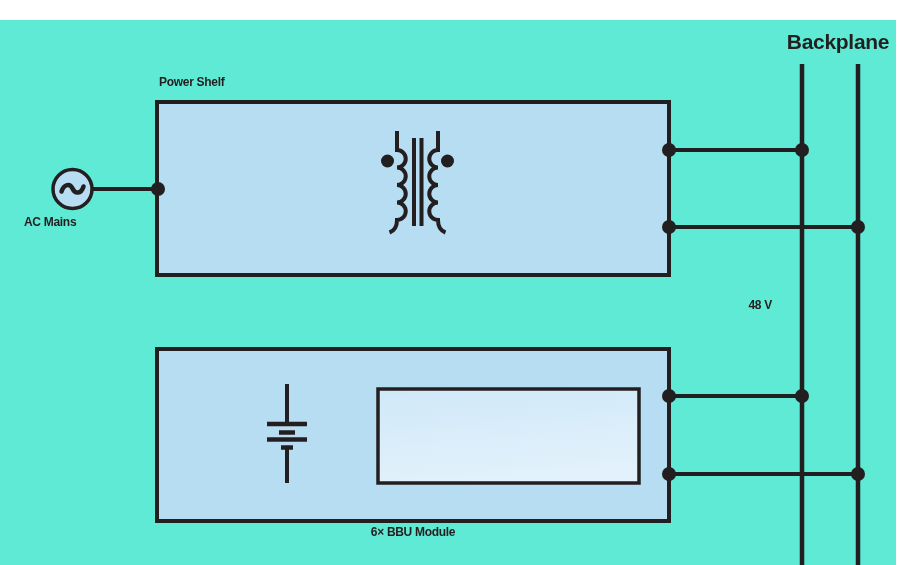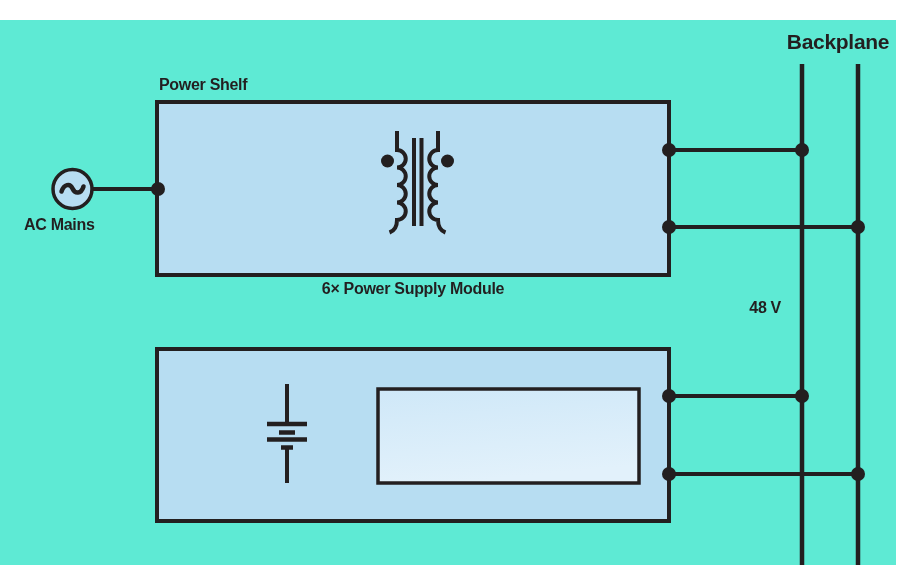--- a/index.html
+++ b/index.html
@@ -9,21 +9,21 @@
     background:#5eead4;
     font-family:"Liberation Sans", sans-serif;
     overflow:hidden;
     margin-top:20px;
   }
   .layer{position:absolute;left:0;top:0;}
   .lbl{
     position:absolute;
     font-weight:bold;
     color:#231F20;
-    font-size:16px;
+    font-size:12px;
     letter-spacing:-0.3px;
     white-space:nowrap;
     line-height:1.1;
   }
   .ctr{transform:translateX(-50%);}
   .wire{stroke:#231F20;stroke-width:4;fill:none;}
   .bus{stroke:#231F20;stroke-width:4.5;fill:none;}
   .box{stroke:#231F20;stroke-width:4;}
   .inner{stroke:#231F20;stroke-width:3.5;}
   .sym{stroke:#231F20;fill:none;stroke-width:4;stroke-linecap:butt;}
@@ -106,20 +106,20 @@
       <circle class="dot" cx="858" cy="454" r="7"></circle>
     </g>
   </svg>
 
   <div class="lbl ctr" style="left:838px;top:10px;font-size:21px;">Backplane</div>
 
   <div class="lbl" style="left:159px;top:56px;">Power Shelf</div>
 
   <div class="lbl" style="left:24px;top:196px;">AC Mains</div>
 
-  <div class="lbl ctr" style="left:413px;top:260px;">6× Power Supply Module</div>
 
-  <div class="lbl" style="right:115px;top:279px;">48 V</div>
+  <div class="lbl" style="right:124px;top:279px;">48 V</div>
 
 
 
+  <div class="lbl ctr" style="left:413px;top:506px;">6× BBU Module</div>
 
 </div>
 
 </body></html>

